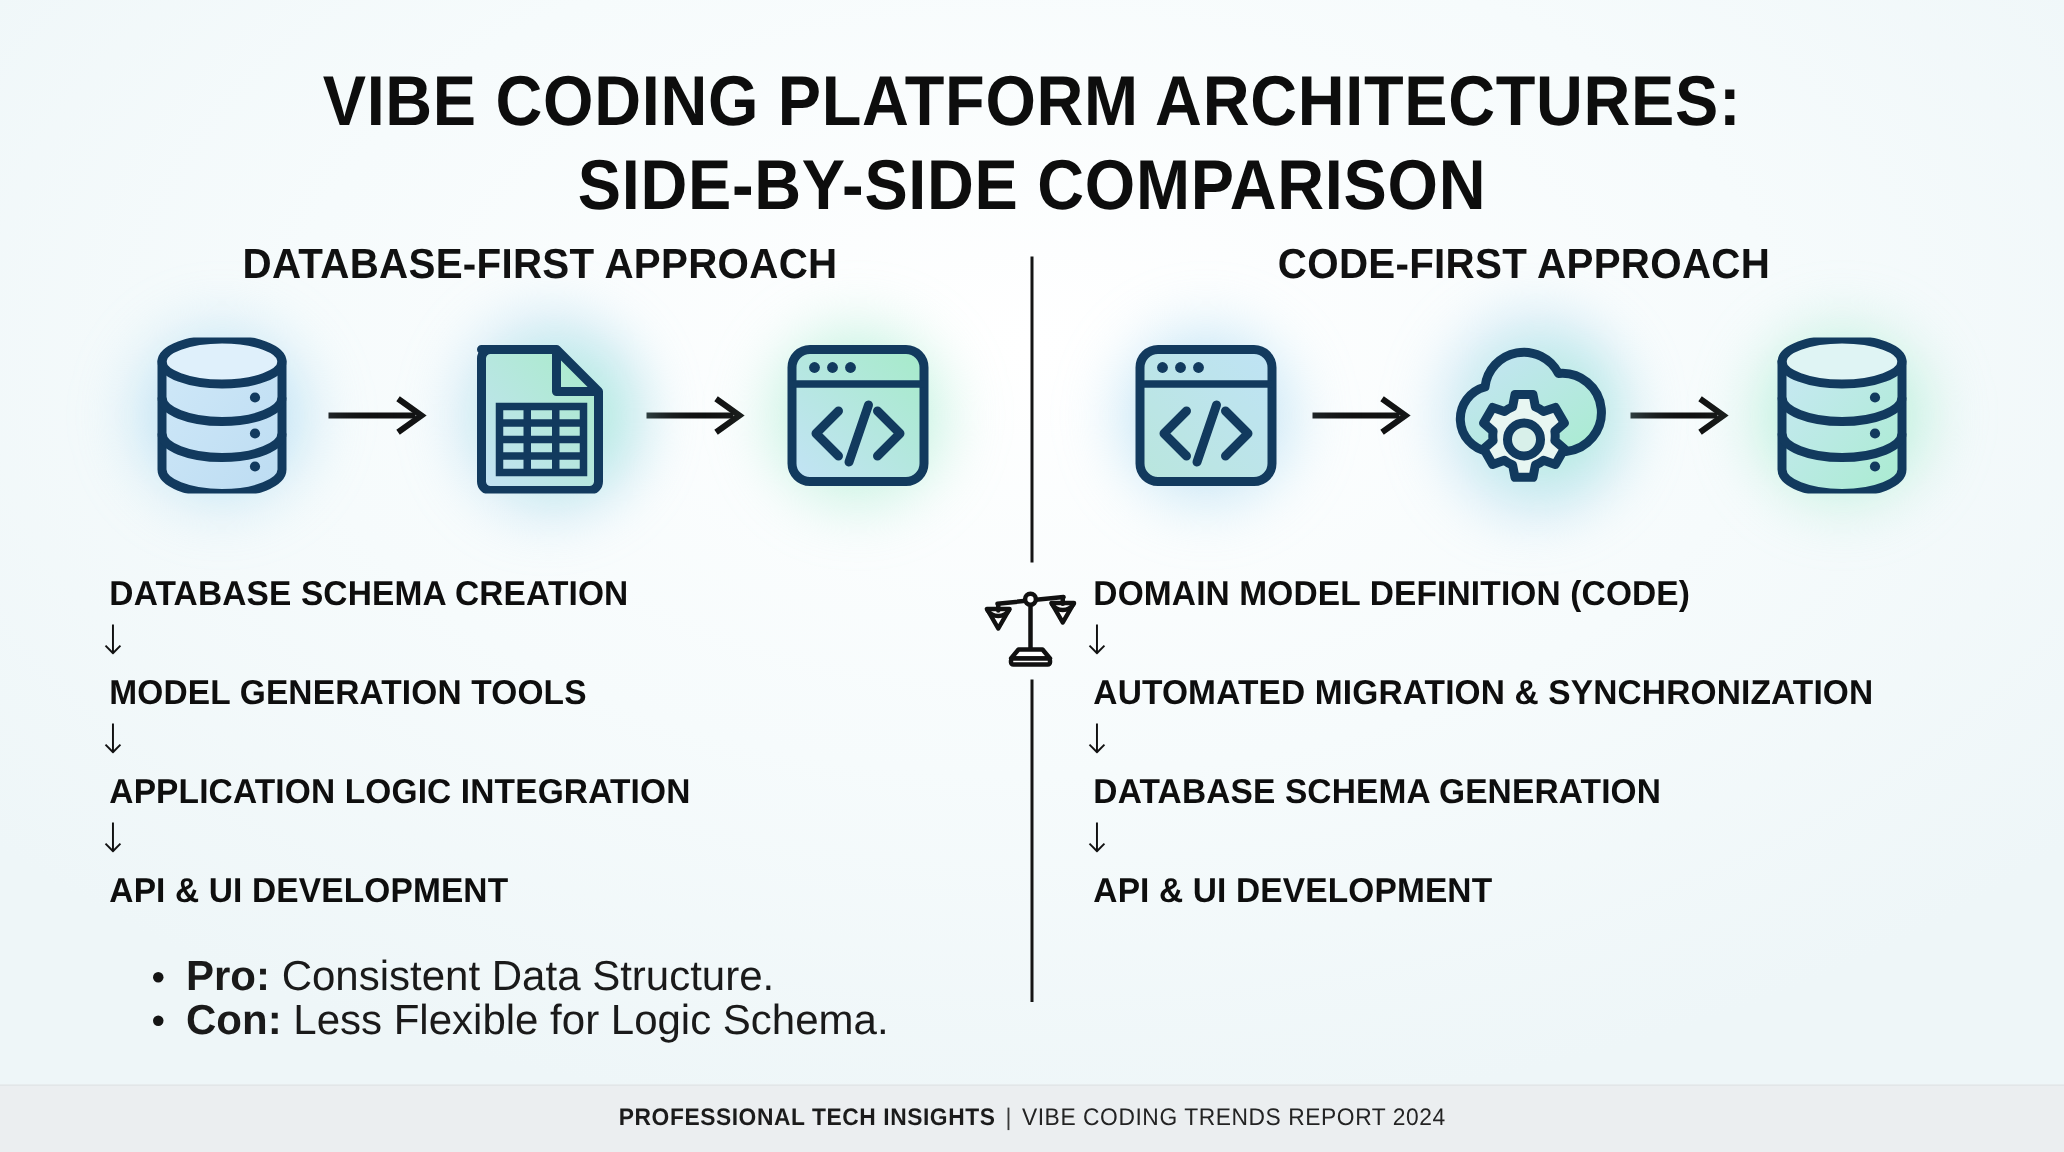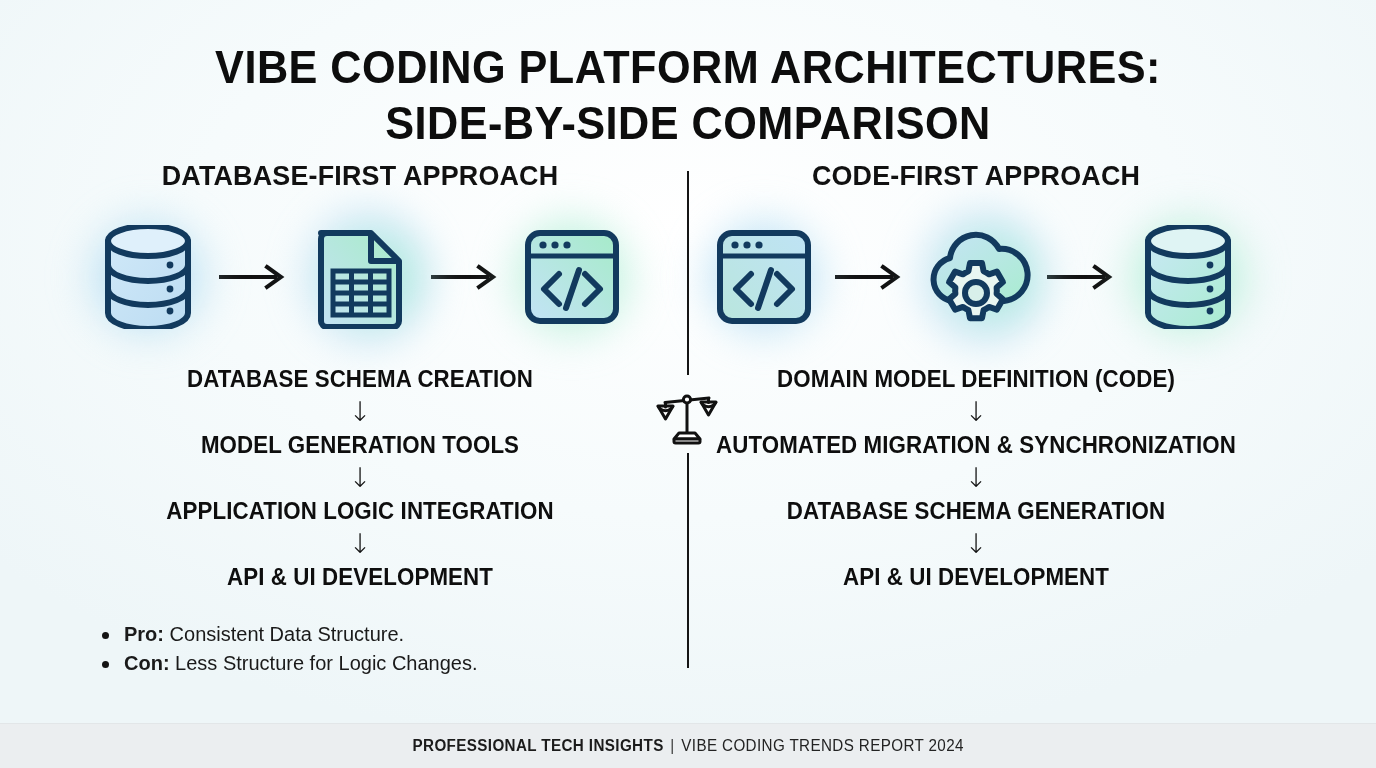--- a/index.html
+++ b/index.html
@@ -33,21 +33,21 @@
   }
   .title-line.l2 { margin-top:11px; }
 
   
   .col {
     position:absolute;
     top:160px;
     width:592px;
   }
   .col.left  { left:64px; }
-  .col.right { left:680px; }
+  .col.right { left:720px; }
 
   .col-head {
     text-align:center;
     font-weight:bold;
     font-size:28px;
     letter-spacing:0.2px;
     color:#111111;
     transform:scaleX(0.96);
   }
 
@@ -76,21 +76,21 @@
   .glow.mix   { background:radial-gradient(circle at 60% 50%, rgba(130,235,190,.72) 0%, rgba(150,205,238,.40) 50%, rgba(255,255,255,0) 73%); }
   .icon-cell svg { position:relative; z-index:1; display:block; }
 
   .arrow-cell {
     width:86px; height:40px;
     display:flex; align-items:center; justify-content:center;
     flex:none;
   }
 
   
-  .steps { margin-top:30px; text-align:center; }
+  .steps { margin-top:46px; }
   .step {
     font-weight:bold;
     font-size:23px;
     letter-spacing:0.1px;
     color:#0e0e0e;
     white-space:nowrap;
     transform:scaleX(0.97);
   }
   .step-arrow {
     font-size:27px;
@@ -102,21 +102,21 @@
   }
 
   
   .points {
     margin-top:30px;
     padding-left:36px;
   }
   .col.right .points { padding-left:56px; }
   .point {
     position:relative;
-    font-size:20px;
+    font-size:28px;
     line-height:27px;
     color:#1a1a1a;
     white-space:nowrap;
     margin-bottom:2px;
     padding-left:24px;
   }
   .point .dot {
     position:absolute; left:2px; top:11px;
     width:7px; height:7px;
     border-radius:50%;
@@ -265,21 +265,21 @@
 
     <div class="points">
       <div class="point">
         <span class="dot"></span>
         <b>Pro:</b>
         <span>Consistent Data Structure.</span>
       </div>
       <div class="point">
         <span class="dot"></span>
         <b>Con:</b>
-        <span>Less Structure for Logic Changes.</span>
+        <span>Less Flexible for Logic Schema.</span>
       </div>
     </div>
   </div>
 
   <div class="col right">
 
     <div class="col-head">CODE-FIRST APPROACH</div>
 
     <div class="icon-row">
 

